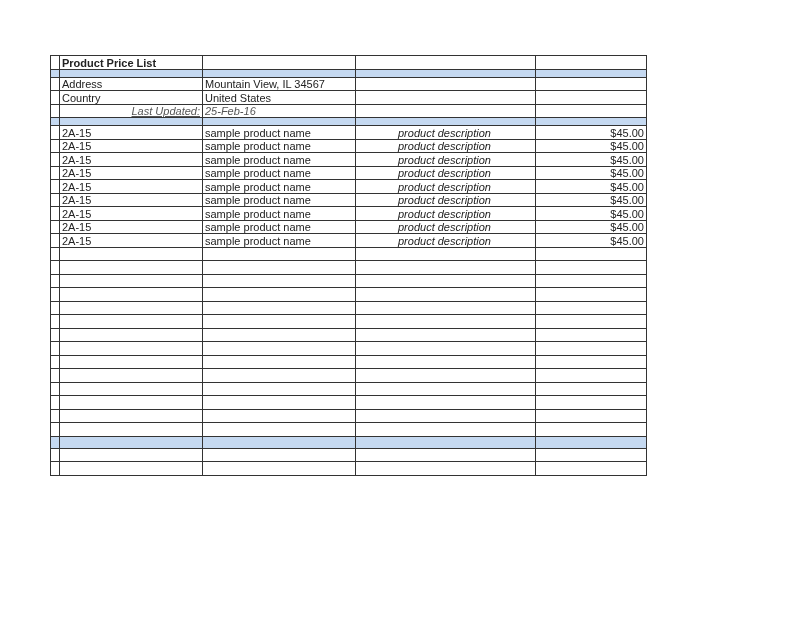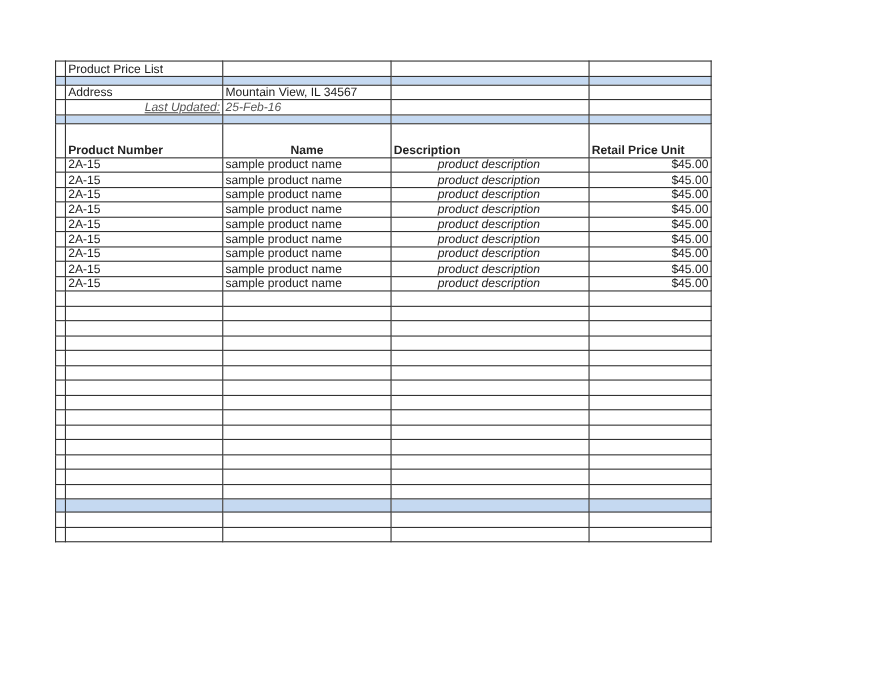--- a/index.html
+++ b/index.html
@@ -9,21 +9,21 @@
   .sheet td { border:1.5px solid #333; padding:0 2px; height:12.5px; font-size:11px; line-height:12px;
               white-space:nowrap; overflow:hidden; vertical-align:bottom; }
   .sheet col.c0 { width:9px; }
   .sheet col.c1 { width:143px; }
   .sheet col.c2 { width:153px; }
   .sheet col.c3 { width:180px; }
   .sheet col.c4 { width:111px; }
   .band td { background:#c5d9f1; height:7px; }
   .band.tall td { height:11px; }
   .hdr td { height:30px; font-weight:bold; }
-  .title td.t { font-weight:normal;margin-top:45px; }
+  .title td.t { font-weight:bold;margin-top:45px; }
   .center { text-align:center; }
   .right { text-align:right;text-decoration:underline; }
   .italic { font-style:italic; color:#555; }
   .desc { padding-left:42px !important;font-style:italic; }
   .price { text-align:right; }
 </style>
 </head>
 <body>
 
 <table class="sheet">
@@ -51,38 +51,38 @@
     </tr>
     <tr>
       <td></td>
       <td>Address</td>
       <td>Mountain View, IL 34567</td>
       <td></td>
         <td></td>
     </tr>
     <tr>
       <td></td>
+      <td>Country</td>
+      <td>United States</td>
+      <td></td>
+        <td></td>
+    </tr>
+    <tr>
+      <td></td>
       <td class="right italic">Last Updated:</td>
       <td class="italic">25-Feb-16</td>
       <td></td>
         <td></td>
     </tr>
     <tr class="band">
       <td></td>
         <td></td>
         <td></td>
         <td></td>
         <td></td>
-    </tr>
-    <tr class="hdr">
-      <td></td>
-      <td>Product Number</td>
-      <td class="center">Name</td>
-      <td>Description</td>
-      <td>Retail Price Unit</td>
     </tr>
   <tr>
         <td></td>
         <td>2A-15</td>
         <td>sample product name</td>
         <td class="desc">product description</td>
         <td class="price">$45.00</td>
       </tr>
       <tr>
         <td></td>

